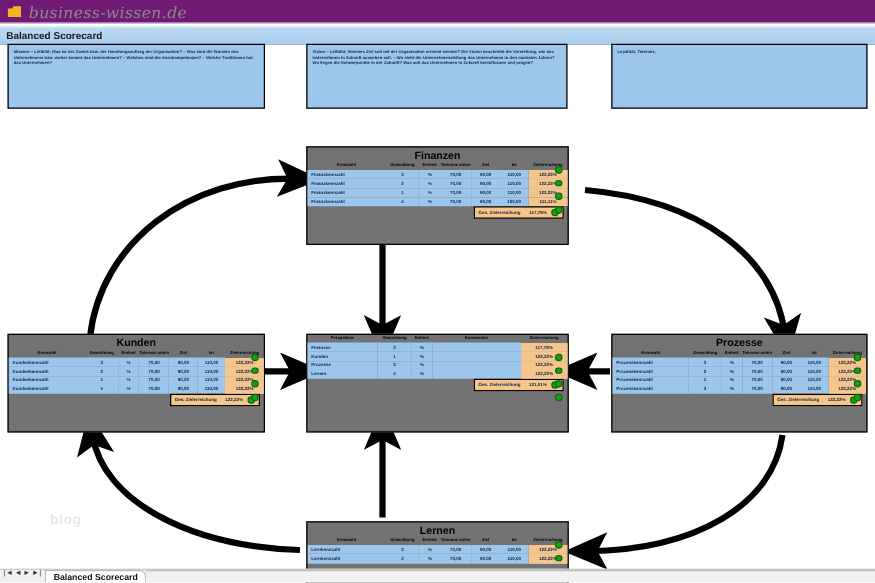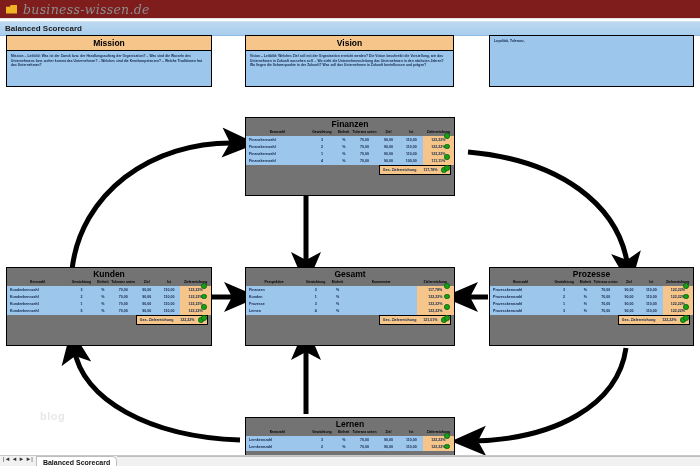--- a/index.html
+++ b/index.html
@@ -6,21 +6,21 @@
   body{
     width:700px;height:466px;overflow:hidden;position:relative;
     background:#ffffff;
     font-family:"Liberation Sans",sans-serif;
     -webkit-font-smoothing:none;
   }
 
   
   .logobar{
     position:absolute;left:0;top:0;width:700px;height:19px;
-    background:#7f1d1d;border-bottom:1px solid #e3e3e3;
+    background:#701a75;border-bottom:1px solid #e3e3e3;
     display:flex;align-items:center;gap:6px;padding-left:6px;box-sizing:border-box;
   }
   .logomark{
     width:11px;height:9px;background:#f0b323;
     clip-path:polygon(0 25%,35% 25%,45% 0,100% 0,100% 100%,0 100%);
     flex:none;
   }
   .logotext{
     font-family:"DejaVu Serif",serif;font-style:italic;
     font-size:12.5px;color:#8d8d8d;letter-spacing:.3px;
@@ -148,26 +148,24 @@
 
     <path d="M212,297 L240,297"></path>
 
     <path d="M488,297 L462,297"></path>
 
     <path d="M306,414 L306,344"></path>
   </g>
 </svg>
 
 <div class="panel" style="left:6px;top:35px;width:206px;height:52px;">
-  <div class="phead">Mission</div>
   <div class="pbody">Mission – Leitbild: Was ist der Zweck bzw. der Handlungsauftrag der Organisation? – Was sind die Wurzeln des Unternehmens bzw. woher kommt das Unternehmen? – Welches sind die Kernkompetenzen? – Welche Traditionen hat das Unternehmen?</div>
 </div>
 
 <div class="panel" style="left:245px;top:35px;width:209px;height:52px;">
-  <div class="phead">Vision</div>
   <div class="pbody">Vision – Leitbild: Welches Ziel soll mit der Organisation erreicht werden? Die Vision beschreibt die Vorstellung, wie das Unternehmen in Zukunft aussehen soll. – Wo sieht die Unternehmensleitung das Unternehmen in den nächsten Jahren? Wo liegen die Schwerpunkte in der Zukunft? Was soll das Unternehmen in Zukunft beeinflussen und prägen?</div>
 </div>
 
 <div class="panel" style="left:489px;top:35px;width:205px;height:52px;">
   <div class="pbody">Loyalität, Toleranz,</div>
 </div>
 
 <div class="card" style="left:245px;top:117px;width:210px;height:79px;">
   <div class="chead">Finanzen</div>
   <table class="sc">
@@ -393,21 +391,20 @@
   </div>
   <div style="position:absolute;right:4.5px;top:15px;display:flex;flex-direction:column;gap:5.1px;">
     <span class="dot"></span>
     <span class="dot"></span>
     <span class="dot"></span>
     <span class="dot"></span>
   </div>
 </div>
 
 <div class="card" style="left:245px;top:267px;width:210px;height:79px;">
-  <div class="chead">Gesamt</div>
   <table class="sc">
     <colgroup>
         <col style="width:27%">
         <col style="width:13%">
         <col style="width:8%">
         <col style="width:34%">
         <col style="width:18%">
       </colgroup>
     <thead>
         <tr>

